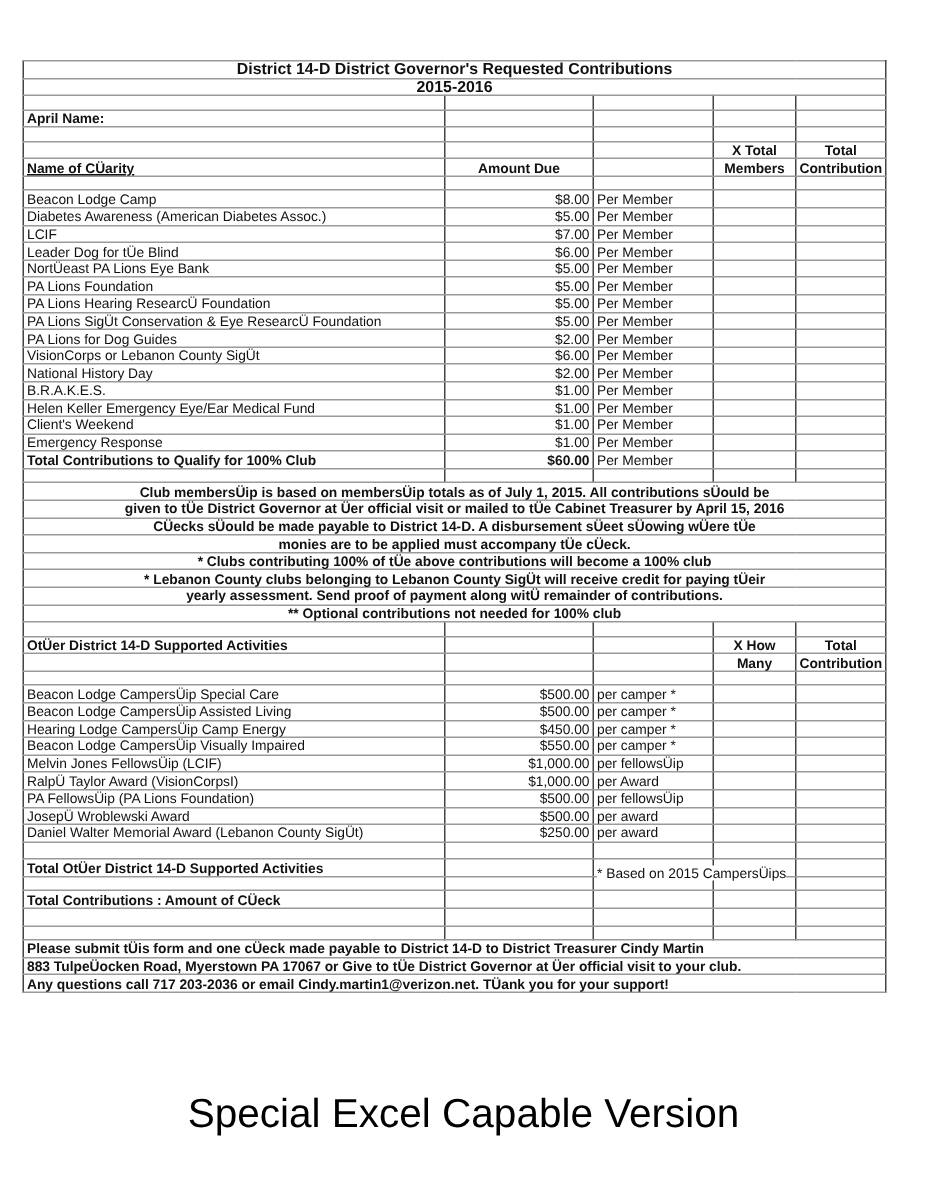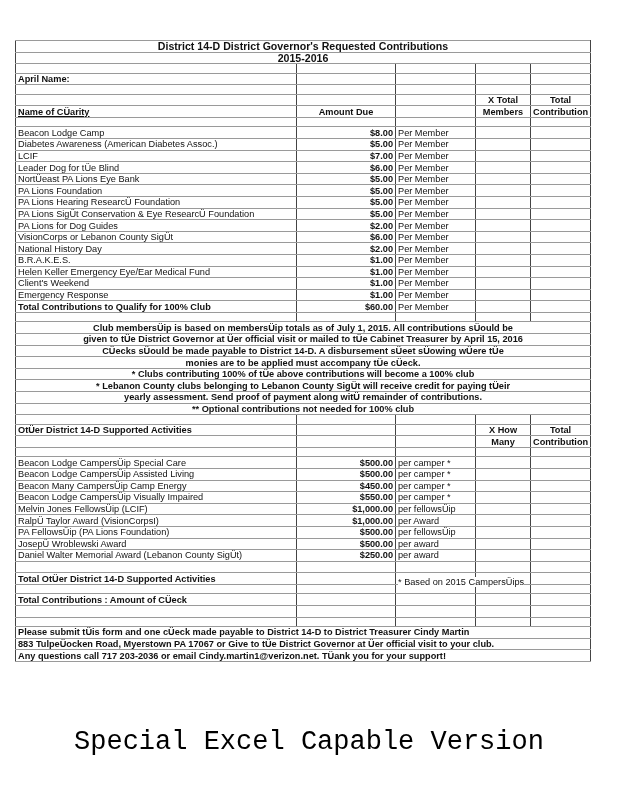--- a/index.html
+++ b/index.html
@@ -10,30 +10,30 @@
     border: 1.5px solid #222;
     font-size: 9.2px; line-height: 10px;
   }
   table.sheet td {
     border-left: 1px solid #444; border-right: 1px solid #444;
     border-top: 1px solid #9a9a9a; border-bottom: 1px solid #9a9a9a;
     padding: 0 2px; height: 10.6px; white-space: nowrap; overflow: visible;
   }
   td.b { font-weight: bold; }
   td.c { text-align: center; }
-  td.r { text-align: right; font-weight: bold; }
+  td.r { text-align: right; }
   td.u { text-decoration: underline; margin-top: 17px; }
   td.title { font-size: 10.6px; height: 12.5px; }
   tr.thick td { border-top: 1.5px solid #333; }
   tr.blank td { height: 8.5px; }
   td.ovf { position: relative; }
   td.ovf span { position: absolute; left: 2px; top: 0; background: #fff; white-space: nowrap; margin-top: 15px; }
   .footer-label {
     position: absolute; left: 0; width: 618px; top: 727px;
-    text-align: center; font-size: 27px; font-family: Liberation Mono, monospace; color: #000;
+    text-align: center; font-size: 27px; font-family: Liberation Sans, sans-serif; color: #000;
   }
 </style>
 </head>
 <body>
 
 <table class="sheet">
   <colgroup>
     <col style="width:281px">
       <col style="width:99px">
       <col style="width:80px">
@@ -278,21 +278,21 @@
         <td></td>
       </tr>
       <tr class="thick">
         <td>Beacon Lodge CampersÜip Assisted Living</td>
         <td class="r">$500.00</td>
         <td>per camper *</td>
         <td></td>
         <td></td>
       </tr>
       <tr>
-        <td>Beacon Many CampersÜip Camp Energy</td>
+        <td>Hearing Lodge CampersÜip Camp Energy</td>
         <td class="r">$450.00</td>
         <td>per camper *</td>
         <td></td>
         <td></td>
       </tr>
       <tr>
         <td>Beacon Lodge CampersÜip Visually Impaired</td>
         <td class="r">$550.00</td>
         <td>per camper *</td>
         <td></td>

